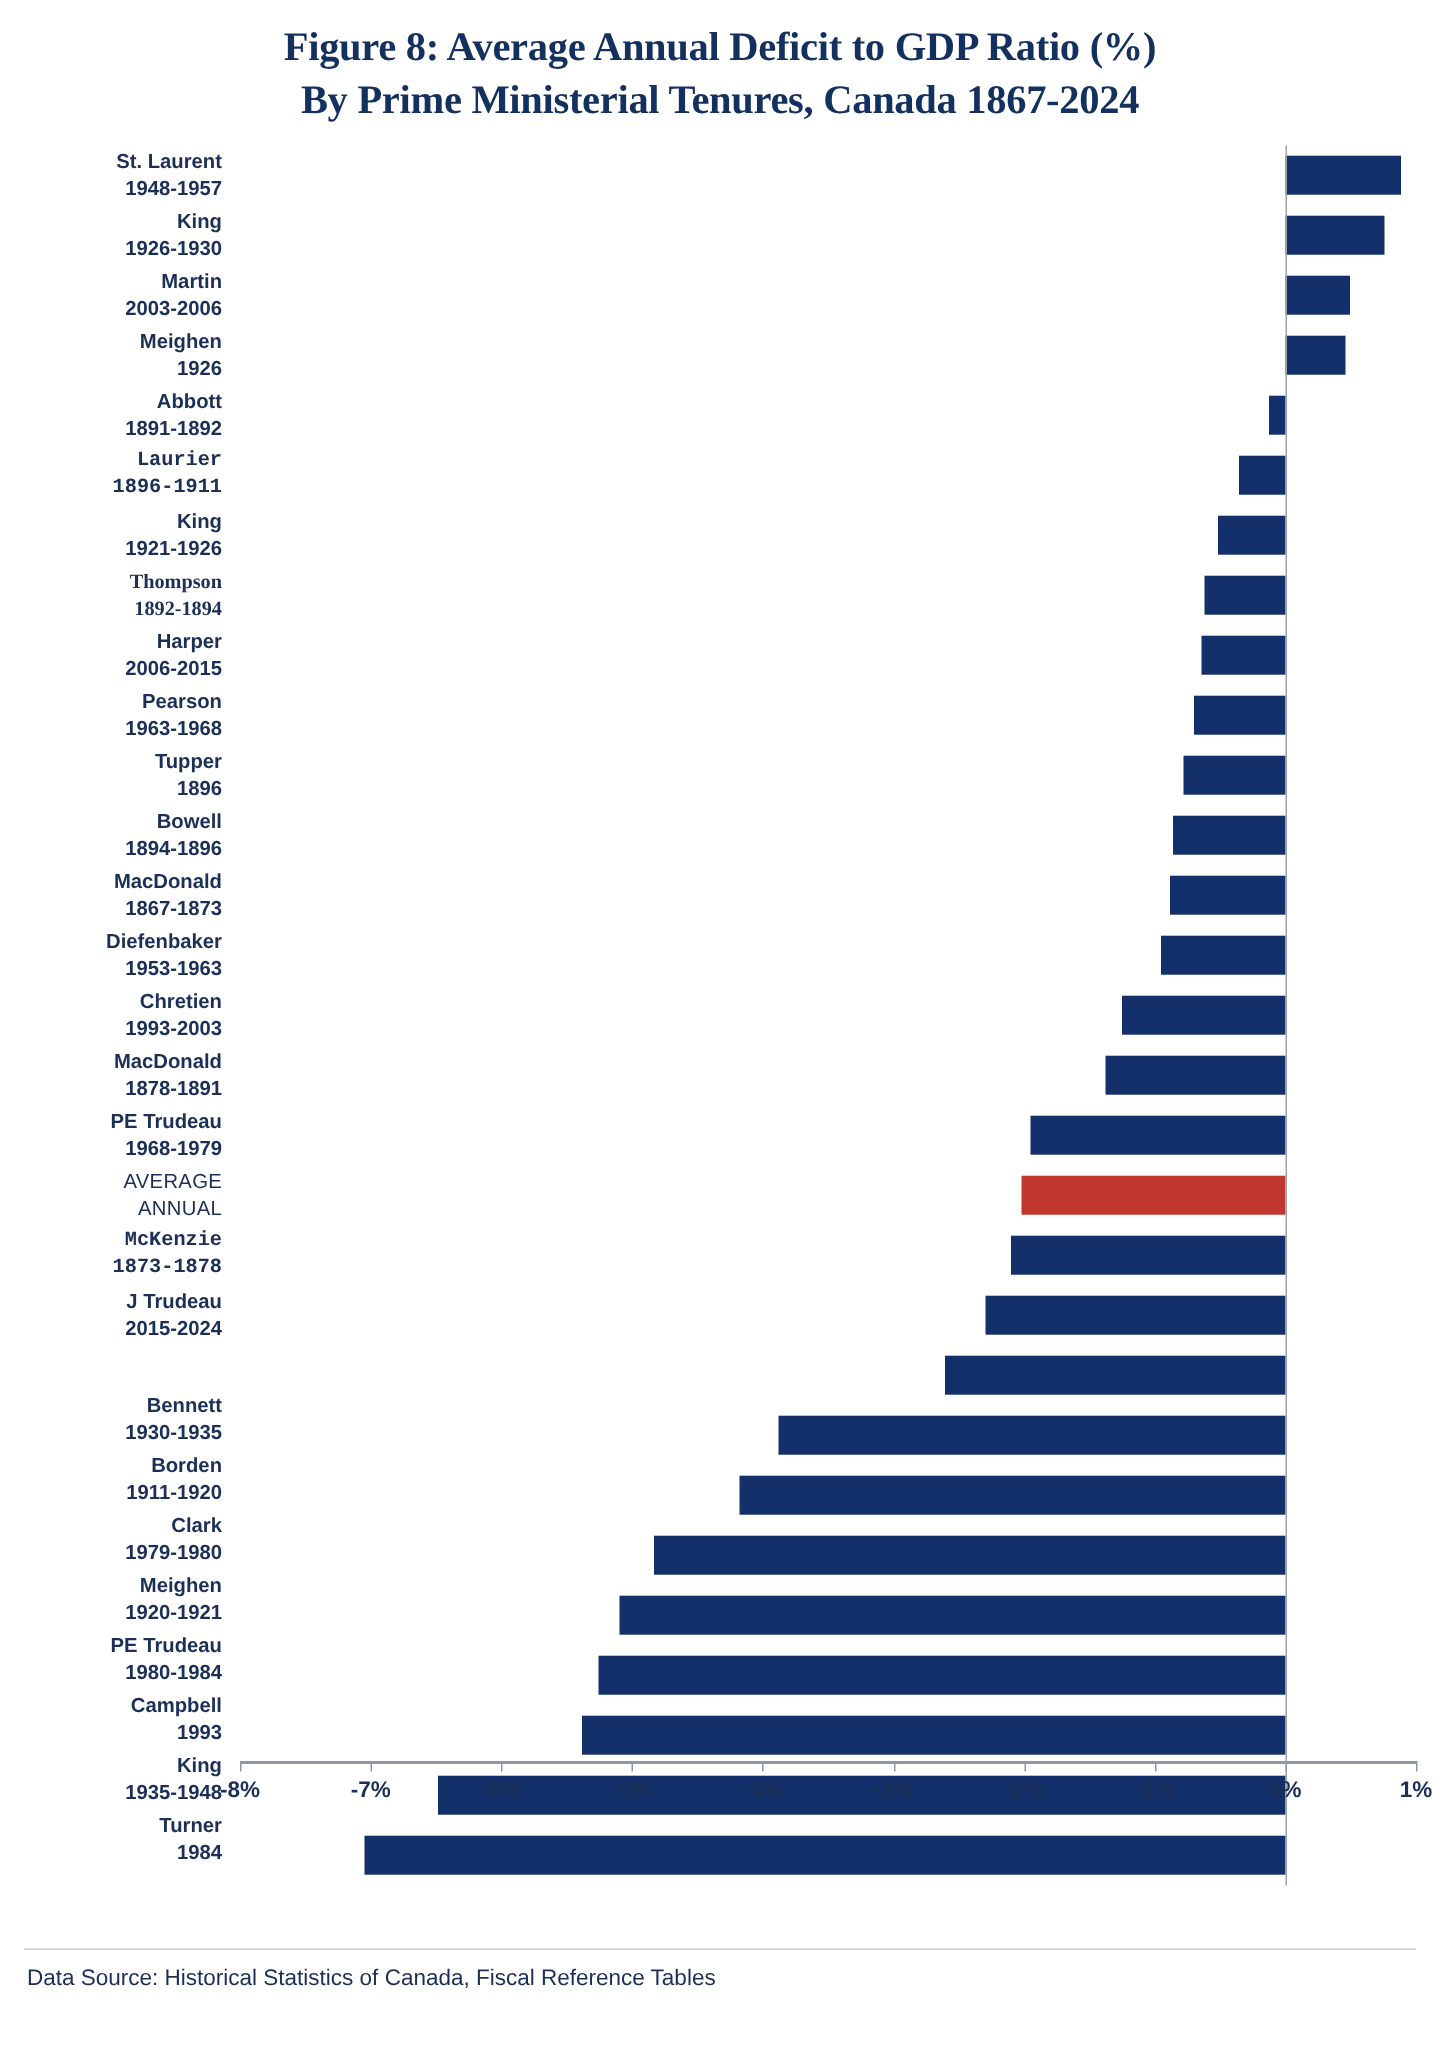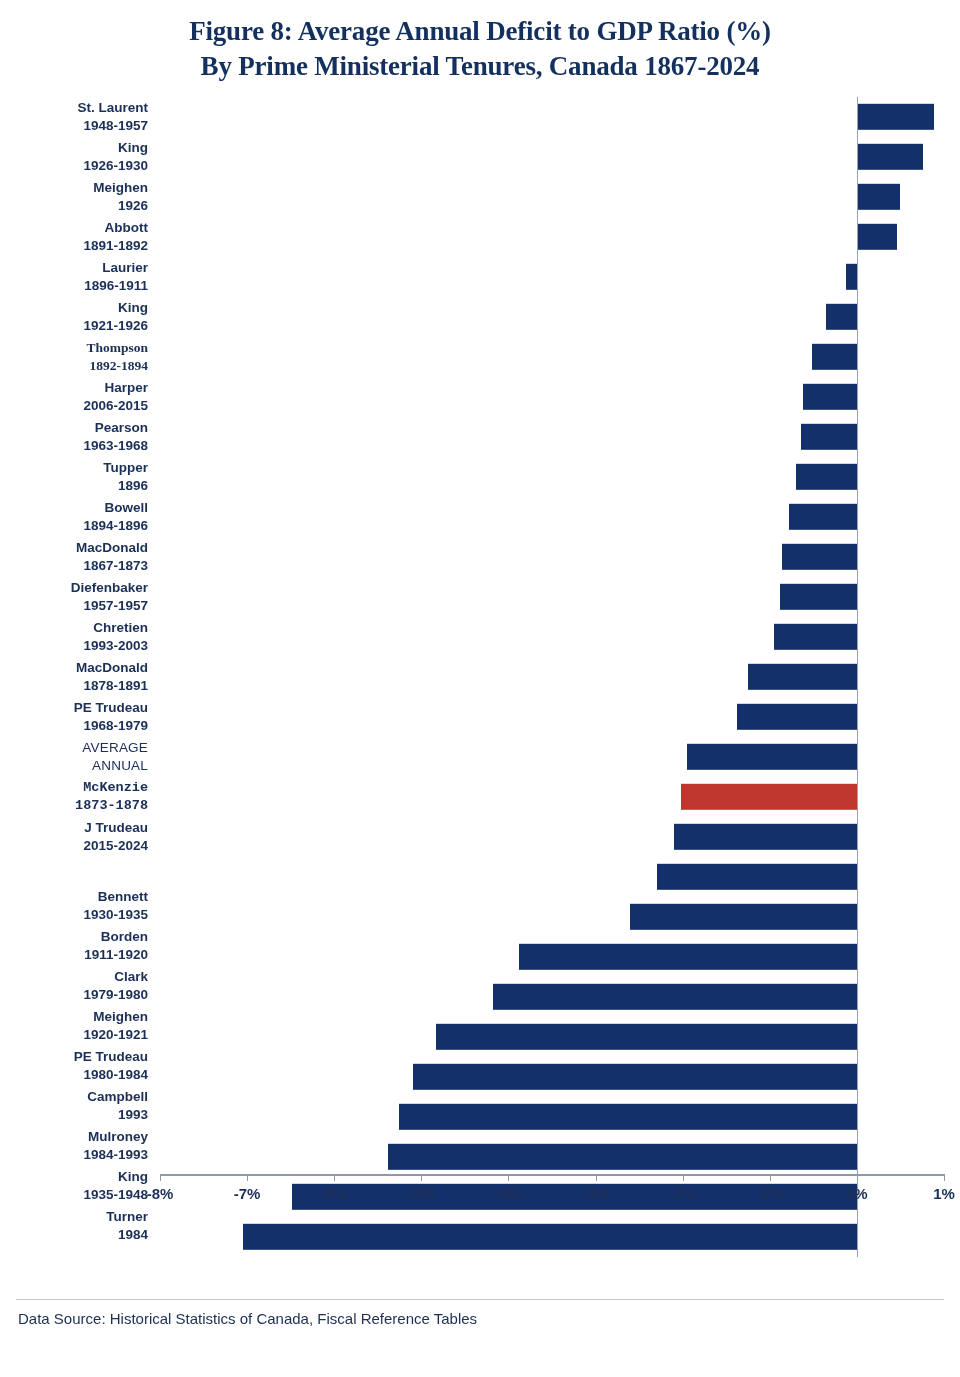--- a/index.html
+++ b/index.html
@@ -164,26 +164,29 @@
 
   <div class="plot-wrap">
     <div class="label-col" id="label-col">
         <div class="row" style="height: 40px;">
           <div class="row-label">St. Laurent<span class="yrs">1948-1957</span></div>
         </div>
         <div class="row" style="height: 40px;">
           <div class="row-label">King<span class="yrs">1926-1930</span></div>
         </div>
         <div class="row" style="height: 40px;">
+          <div class="row-label">Martin<span class="yrs">2003-2006</span></div>
+        </div>
+        <div class="row" style="height: 40px;">
           <div class="row-label">Meighen<span class="yrs">1926</span></div>
         </div>
         <div class="row" style="height: 40px;">
           <div class="row-label">Abbott<span class="yrs">1891-1892</span></div>
         </div>
-        <div class="row" style="height: 40px;">
+        <div class="row" style="height: 40px; font-family: Liberation Mono, monospace;">
           <div class="row-label">Laurier<span class="yrs">1896-1911</span></div>
         </div>
         <div class="row" style="height: 40px;">
           <div class="row-label">King<span class="yrs">1921-1926</span></div>
         </div>
         <div class="row" style="height: 40px; font-family: Liberation Serif, serif;">
           <div class="row-label">Thompson<span class="yrs">1892-1894</span></div>
         </div>
         <div class="row" style="height: 40px;">
           <div class="row-label">Harper<span class="yrs">2006-2015</span></div>
@@ -194,21 +197,21 @@
         <div class="row" style="height: 40px;">
           <div class="row-label">Tupper<span class="yrs">1896</span></div>
         </div>
         <div class="row" style="height: 40px;">
           <div class="row-label">Bowell<span class="yrs">1894-1896</span></div>
         </div>
         <div class="row" style="height: 40px;">
           <div class="row-label">MacDonald<span class="yrs">1867-1873</span></div>
         </div>
         <div class="row" style="height: 40px;">
-          <div class="row-label">Diefenbaker<span class="yrs">1957-1957</span></div>
+          <div class="row-label">Diefenbaker<span class="yrs">1953-1963</span></div>
         </div>
         <div class="row" style="height: 40px;">
           <div class="row-label">Chretien<span class="yrs">1993-2003</span></div>
         </div>
         <div class="row" style="height: 40px;">
           <div class="row-label">MacDonald<span class="yrs">1878-1891</span></div>
         </div>
         <div class="row" style="height: 40px;">
           <div class="row-label">PE Trudeau<span class="yrs">1968-1979</span></div>
         </div>
@@ -231,23 +234,20 @@
           <div class="row-label">Clark<span class="yrs">1979-1980</span></div>
         </div>
         <div class="row" style="height: 40px;">
           <div class="row-label">Meighen<span class="yrs">1920-1921</span></div>
         </div>
         <div class="row" style="height: 40px;">
           <div class="row-label">PE Trudeau<span class="yrs">1980-1984</span></div>
         </div>
         <div class="row" style="height: 40px;">
           <div class="row-label">Campbell<span class="yrs">1993</span></div>
-        </div>
-        <div class="row" style="height: 40px;">
-          <div class="row-label">Mulroney<span class="yrs">1984-1993</span></div>
         </div>
         <div class="row" style="height: 40px;">
           <div class="row-label">King<span class="yrs">1935-1948</span></div>
         </div>
         <div class="row" style="height: 40px;">
           <div class="row-label">Turner<span class="yrs">1984</span></div>
         </div>
       </div>
     <div class="axis-col">
       <div class="bars-area" id="bars-area">

